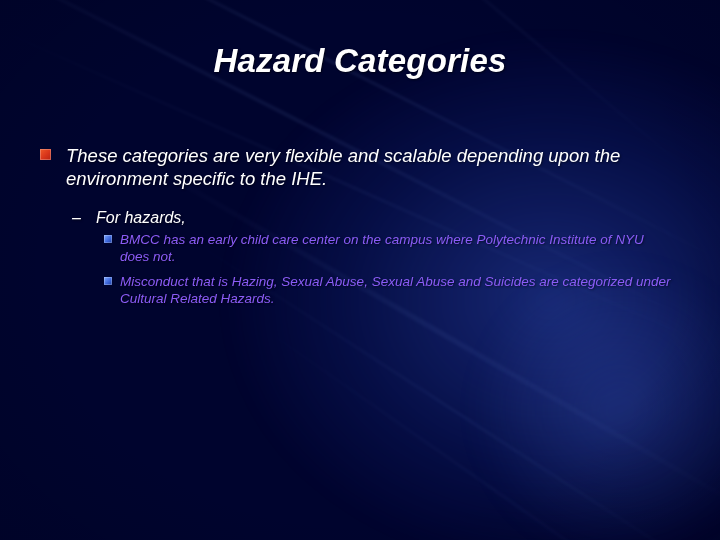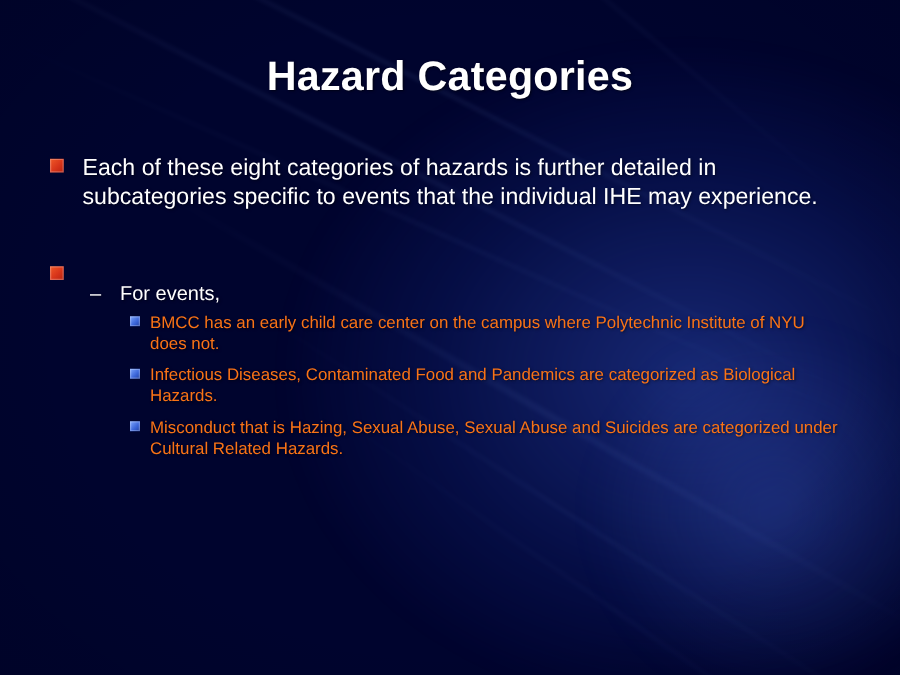--- a/index.html
+++ b/index.html
@@ -15,20 +15,21 @@
 
   .slide {
     position: relative;
     width: 720px;
     height: 540px;
     background:
       radial-gradient(ellipse 520px 420px at 62% 46%, rgba(40,70,200,0.55) 0%, rgba(20,40,150,0.25) 45%, rgba(0,0,60,0.0) 75%),
       linear-gradient(115deg, #00003c 0%, #000a55 18%, #05127a 34%, #0a1c9b 48%, #0713७e 60%, #030a5c 74%, #010330 90%, #000020 100%);
     background-color: #00042e;
     overflow: hidden;
+    font-style: italic;
   }
 
   
   .streak {
     position: absolute;
     background: linear-gradient(90deg, rgba(120,160,255,0) 0%, rgba(140,180,255,0.28) 50%, rgba(120,160,255,0) 100%);
     transform-origin: center;
     pointer-events: none;
     filter: blur(1.5px);
   }
@@ -126,21 +127,21 @@
     font-size: 16px;
   }
 
   .l3-list {
     margin-top: 4px;
   }
   .bullet-l3 {
     position: relative;
     padding-left: 86px;
     margin-bottom: 9px;
-    color: #f97316;
+    color: #8b5cf6;
     font-size: 13.5px;
     line-height: 16.5px;
     text-shadow: 1px 1px 2px rgba(0,0,0,0.5);
   }
   .bullet-l3 .marker3 {
     position: absolute;
     left: 70px;
     top: 3px;
     width: 8px;
     height: 8px;
@@ -162,46 +163,39 @@
   <div class="streak s6"></div>
   <div class="streak s7"></div>
   <div class="vignette"></div>
 
   <div class="content">
 
     <div class="title">Hazard Categories</div>
 
     <div class="body">
 
+
+      <div class="spacer"></div>
+
       <div class="bullet-l1">
         <span class="marker"></span>
-        <span>Each of these eight categories of hazards is further detailed in subcategories specific to events that the individual IHE may experience.</span>
-      </div>
-
-      <div class="spacer"></div>
-
-      <div class="bullet-l1">
-        <span class="marker"></span>
+        <span>These categories are very flexible and scalable depending upon the environment specific to the IHE.</span>
       </div>
 
       <div class="bullet-l2">
         <span class="dash">–</span>
-        <span>For events,</span>
+        <span>For hazards,</span>
       </div>
 
       <div class="l3-list">
         <div class="bullet-l3">
           <span class="marker3"></span>
           <span>BMCC has an early child care center on the campus where Polytechnic Institute of NYU does not.</span>
         </div>
         <div class="bullet-l3">
           <span class="marker3"></span>
-          <span>Infectious Diseases, Contaminated Food and Pandemics are categorized as Biological Hazards.</span>
-        </div>
-        <div class="bullet-l3">
-          <span class="marker3"></span>
           <span>Misconduct that is Hazing, Sexual Abuse, Sexual Abuse and Suicides are categorized under Cultural Related Hazards.</span>
         </div>
       </div>
 
     </div>
   </div>
 </div>
 
 </body></html>

